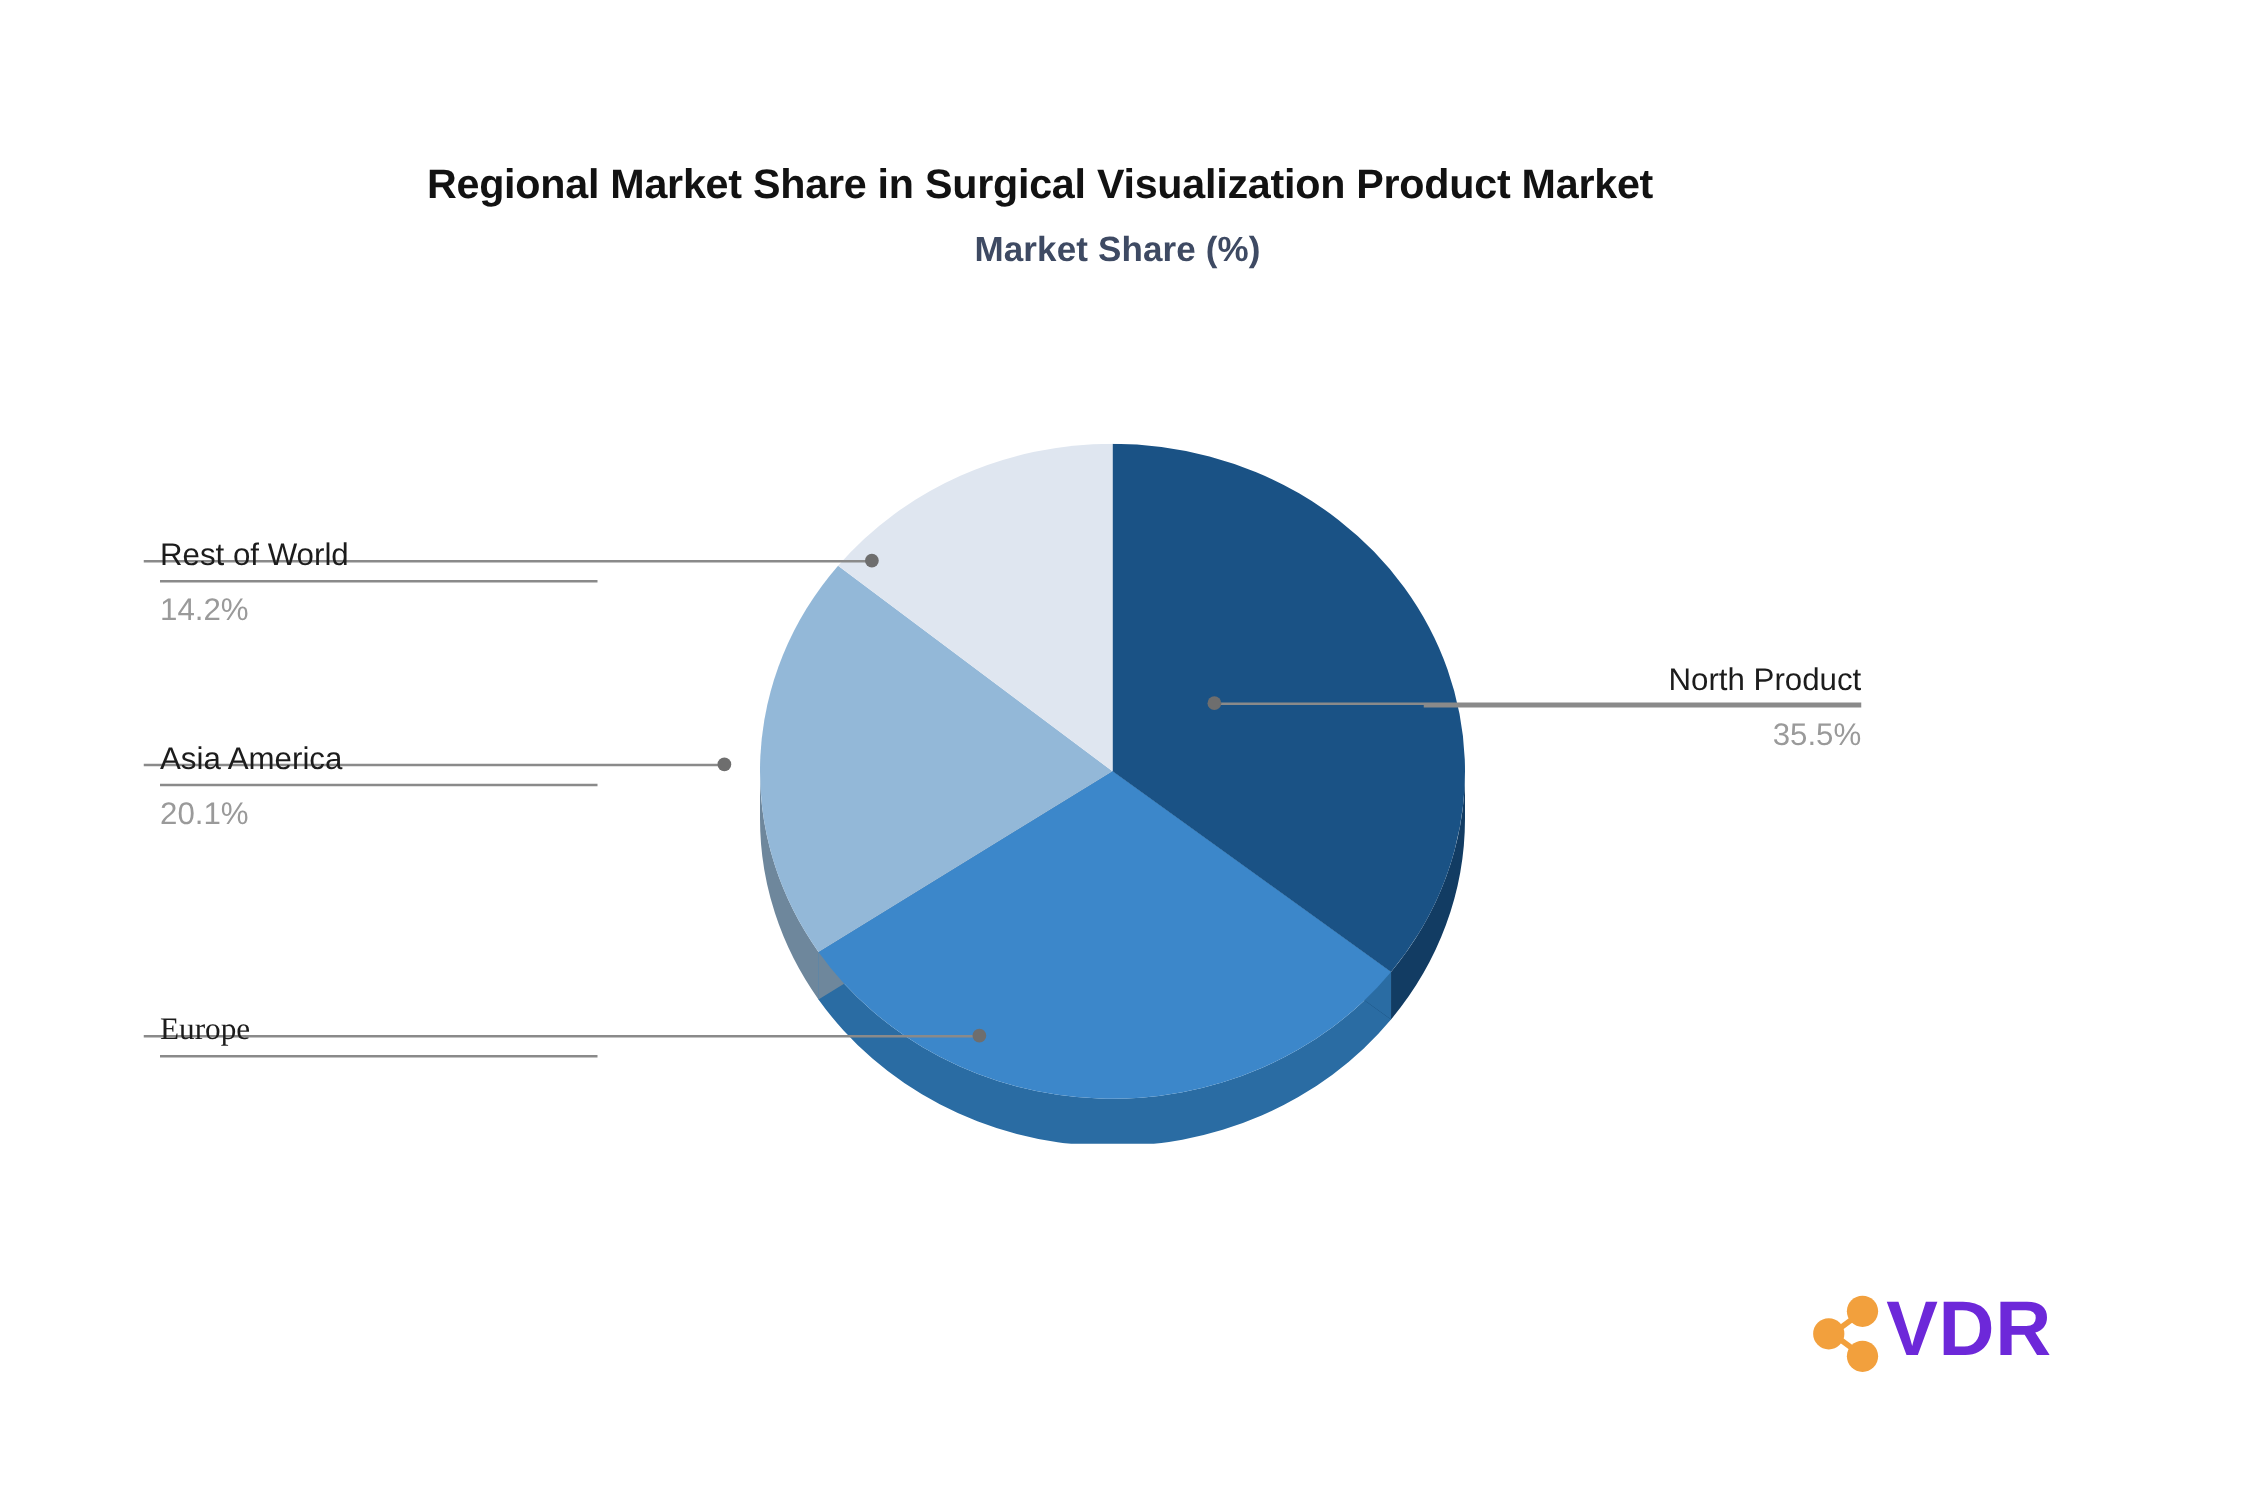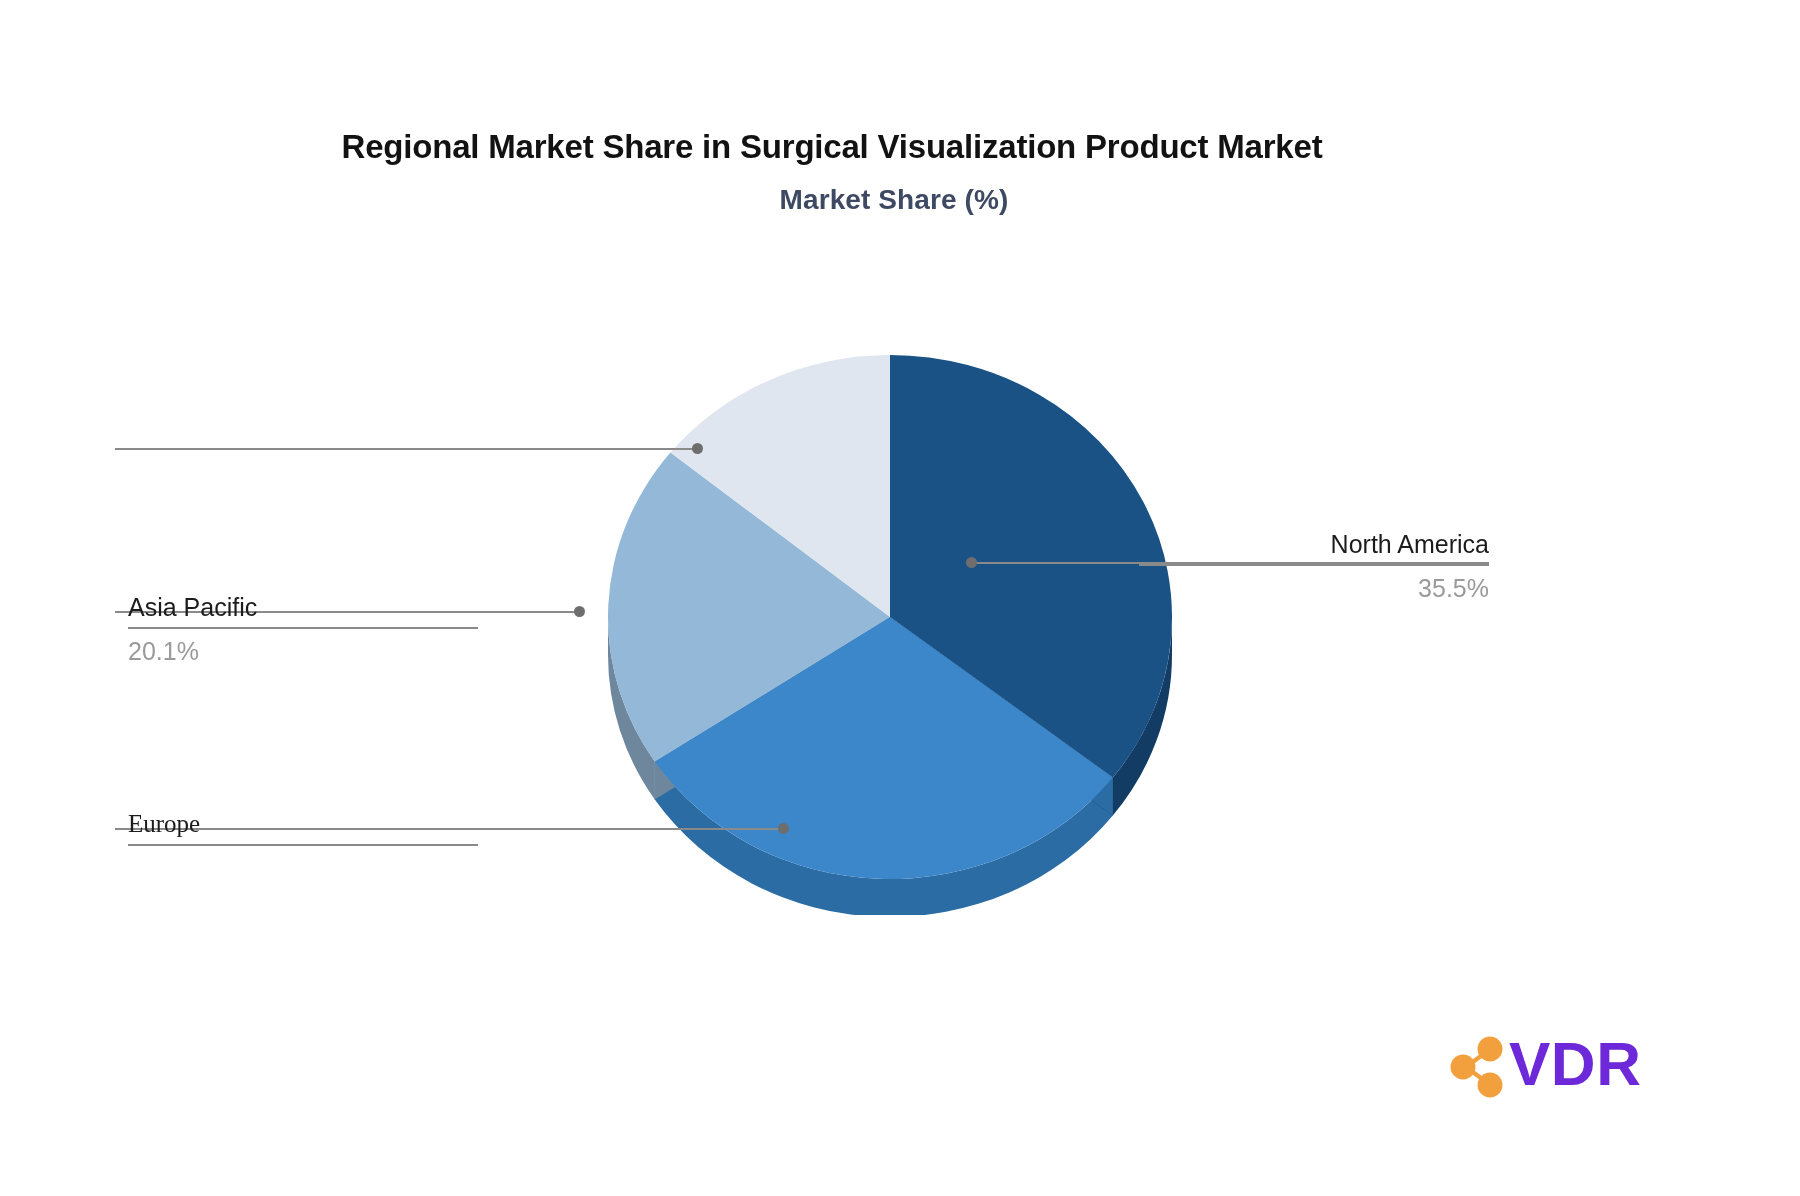--- a/index.html
+++ b/index.html
@@ -157,34 +157,39 @@
 
   <div class="leader" style="left:115px; top:611px; width:465px;"></div>
   <div class="leader-dot" style="left:574px; top:606px;"></div>
 
   <div class="leader" style="left:115px; top:828px; width:669px;"></div>
   <div class="leader-dot" style="left:778px; top:823px;"></div>
 
   <div class="leader" style="left:971px; top:562px; width:518px;"></div>
   <div class="leader-dot" style="left:966px; top:557px;"></div>
 
+  <div class="callout left" style="left:128px; top:427px; width:350px;">
+    <span class="cl-name">Rest of World</span>
+    <span class="cl-rule" style="width: 350px;"></span>
+      <span class="cl-value">14.2%</span>
+  </div>
 
   <div class="callout left" style="left:128px; top:590px; width:350px;">
-    <span class="cl-name">Asia Pacific</span>
+    <span class="cl-name">Asia America</span>
     <span class="cl-rule" style="width: 350px;"></span>
       <span class="cl-value">20.1%</span>
   </div>
 
   <div class="callout left" style="left:128px; top:807px; width:350px;font-family:Liberation Serif, serif;">
     <span class="cl-name">Europe</span>
     <span class="cl-rule" style="width: 350px;"></span>
   </div>
 
   <div class="callout right" style="left:1139px; top:527px; width:350px;">
-    <span class="cl-name">North America</span>
+    <span class="cl-name">North Product</span>
     <span class="cl-rule" style="width: 350px;"></span>
       <span class="cl-value">35.5%</span>
   </div>
 
   <div id="logo">
     <svg width="56" height="66" viewBox="0 0 56 66" style="position:absolute;left:0;top:4px;">
       <line x1="17" y1="33" x2="40" y2="16" stroke="#F2A03D" stroke-width="4.5"></line>
       <line x1="17" y1="33" x2="40" y2="50" stroke="#F2A03D" stroke-width="4.5"></line>
       <circle cx="14" cy="33" r="12.5" fill="#F2A03D"></circle>
       <circle cx="41" cy="15" r="12.5" fill="#F2A03D"></circle>

